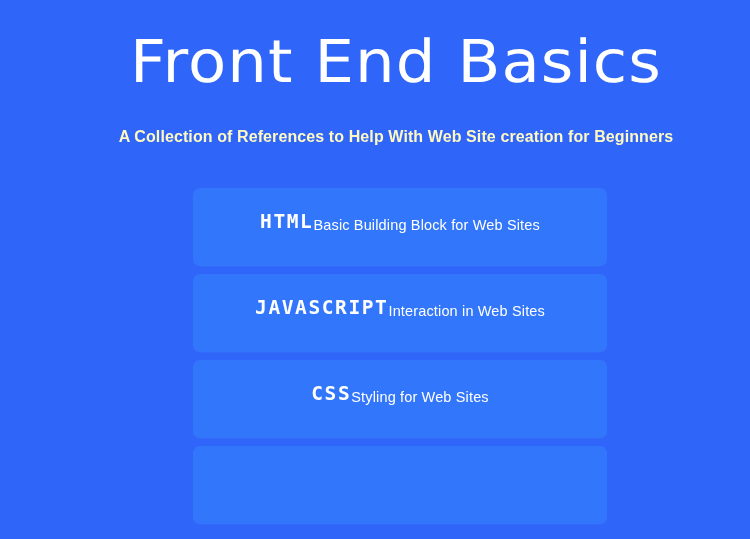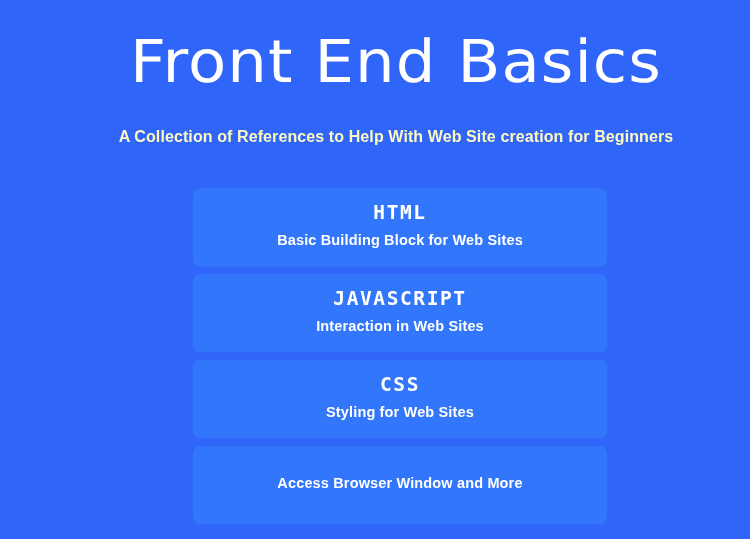--- a/index.html
+++ b/index.html
@@ -81,21 +81,21 @@
 
   .card {
     box-sizing: border-box;
     width: 414px;
     background: #3276fb;
     border-radius: 7px;
     text-align: center;
     padding: 12px 10px 16px 10px;
     min-height: 78px;
     display: flex;
-    flex-direction: column;
+    flex-direction: row;
     align-items: center;
     justify-content: center;
     box-shadow: 0 1px 0 rgba(255,255,255,0.03);
     cursor: pointer;
   }
 
   .card-title {
     margin: 0 0 6px 0;
     color: #ffffff;
     font-family: "DejaVu Sans Mono", "Liberation Mono", monospace;
@@ -105,21 +105,21 @@
     letter-spacing: 1.6px;
     white-space: nowrap;
   }
 
   .card-desc {
     margin: 0;
     color: #ffffff;
     font-family: "Liberation Sans", "DejaVu Sans", sans-serif;
     font-size: 14.5px;
     line-height: 19px;
-    font-weight: 700;
+    font-weight: 400;
     letter-spacing: 0.15px;
     white-space: nowrap;
   }
 </style>
 </head>
 <body>
 
 <div id="page">
 
   <div class="header">
@@ -138,18 +138,17 @@
       <div class="card-title">JAVASCRIPT</div>
       <div class="card-desc">Interaction in Web Sites</div>
     </div>
 
     <div class="card">
       <div class="card-title">CSS</div>
       <div class="card-desc">Styling for Web Sites</div>
     </div>
 
     <div class="card">
-      <div class="card-desc">Access Browser Window and More</div>
     </div>
 
   </div>
 
 </div>
 
 </body></html>

